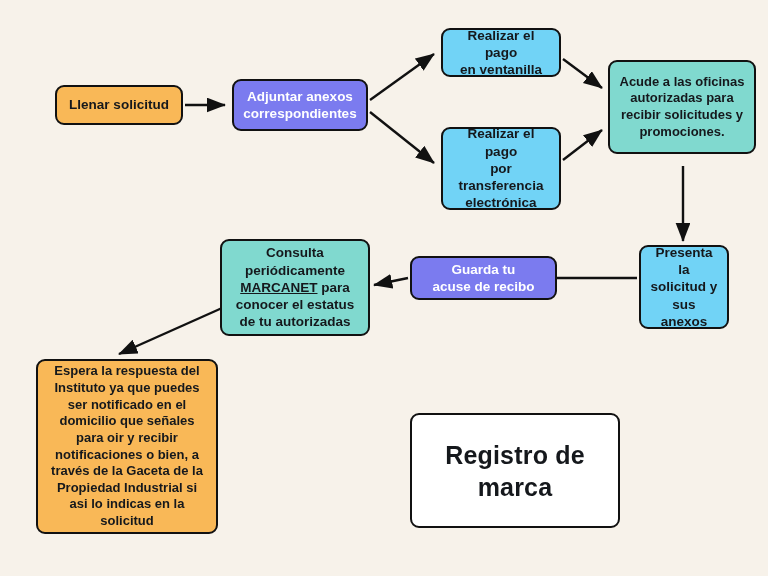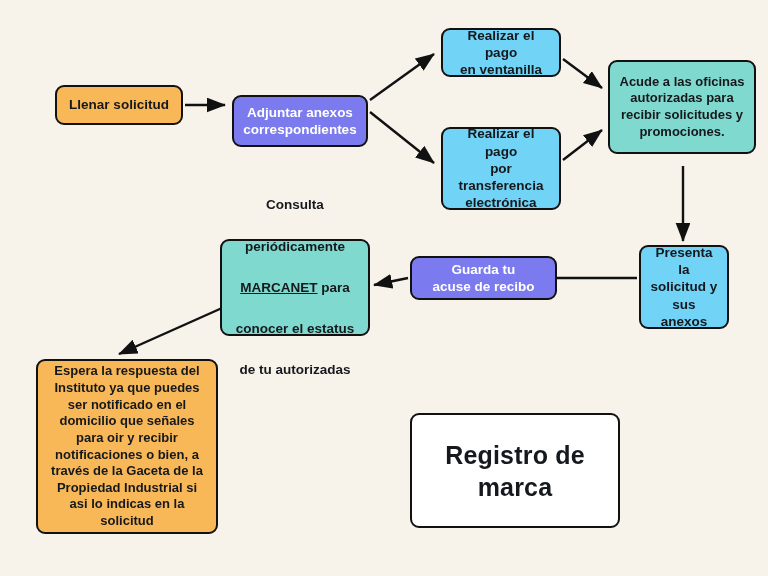--- a/index.html
+++ b/index.html
@@ -47,21 +47,20 @@
   .n-teal     { background: #80d9cf; }
   .n-white    { background: #ffffff; }
 
   #node-llenar-solicitud {
     left: 55px; top: 85px; width: 128px; height: 40px;
     font-size: 13.5px;
   }
   #node-adjuntar-anexos {
     left: 232px; top: 79px; width: 136px; height: 52px;
     font-size: 13.5px;
-    margin-top: 16px;
   }
   #node-pago-ventanilla {
     left: 441px; top: 28px; width: 120px; height: 49px;
     font-size: 13.5px;
   }
   #node-pago-transferencia {
     left: 441px; top: 127px; width: 120px; height: 83px;
     font-size: 13.5px;
   }
   #node-acude-oficinas {
@@ -74,21 +73,20 @@
     text-align: center;
   }
   #node-guarda-acuse {
     left: 410px; top: 256px; width: 147px; height: 44px;
     font-size: 13.5px;
   }
   #node-consulta-marcanet {
     left: 220px; top: 239px; width: 150px; height: 97px;
     font-size: 13.5px;
     flex-direction: column;
-    gap: 24px;
   }
   #node-espera-respuesta {
     left: 36px; top: 359px; width: 182px; height: 175px;
     font-size: 13px;
   }
   #node-titulo {
     left: 410px; top: 413px; width: 210px; height: 115px;
     font-size: 25px;
     font-weight: bold;
     letter-spacing: 0.2px;

